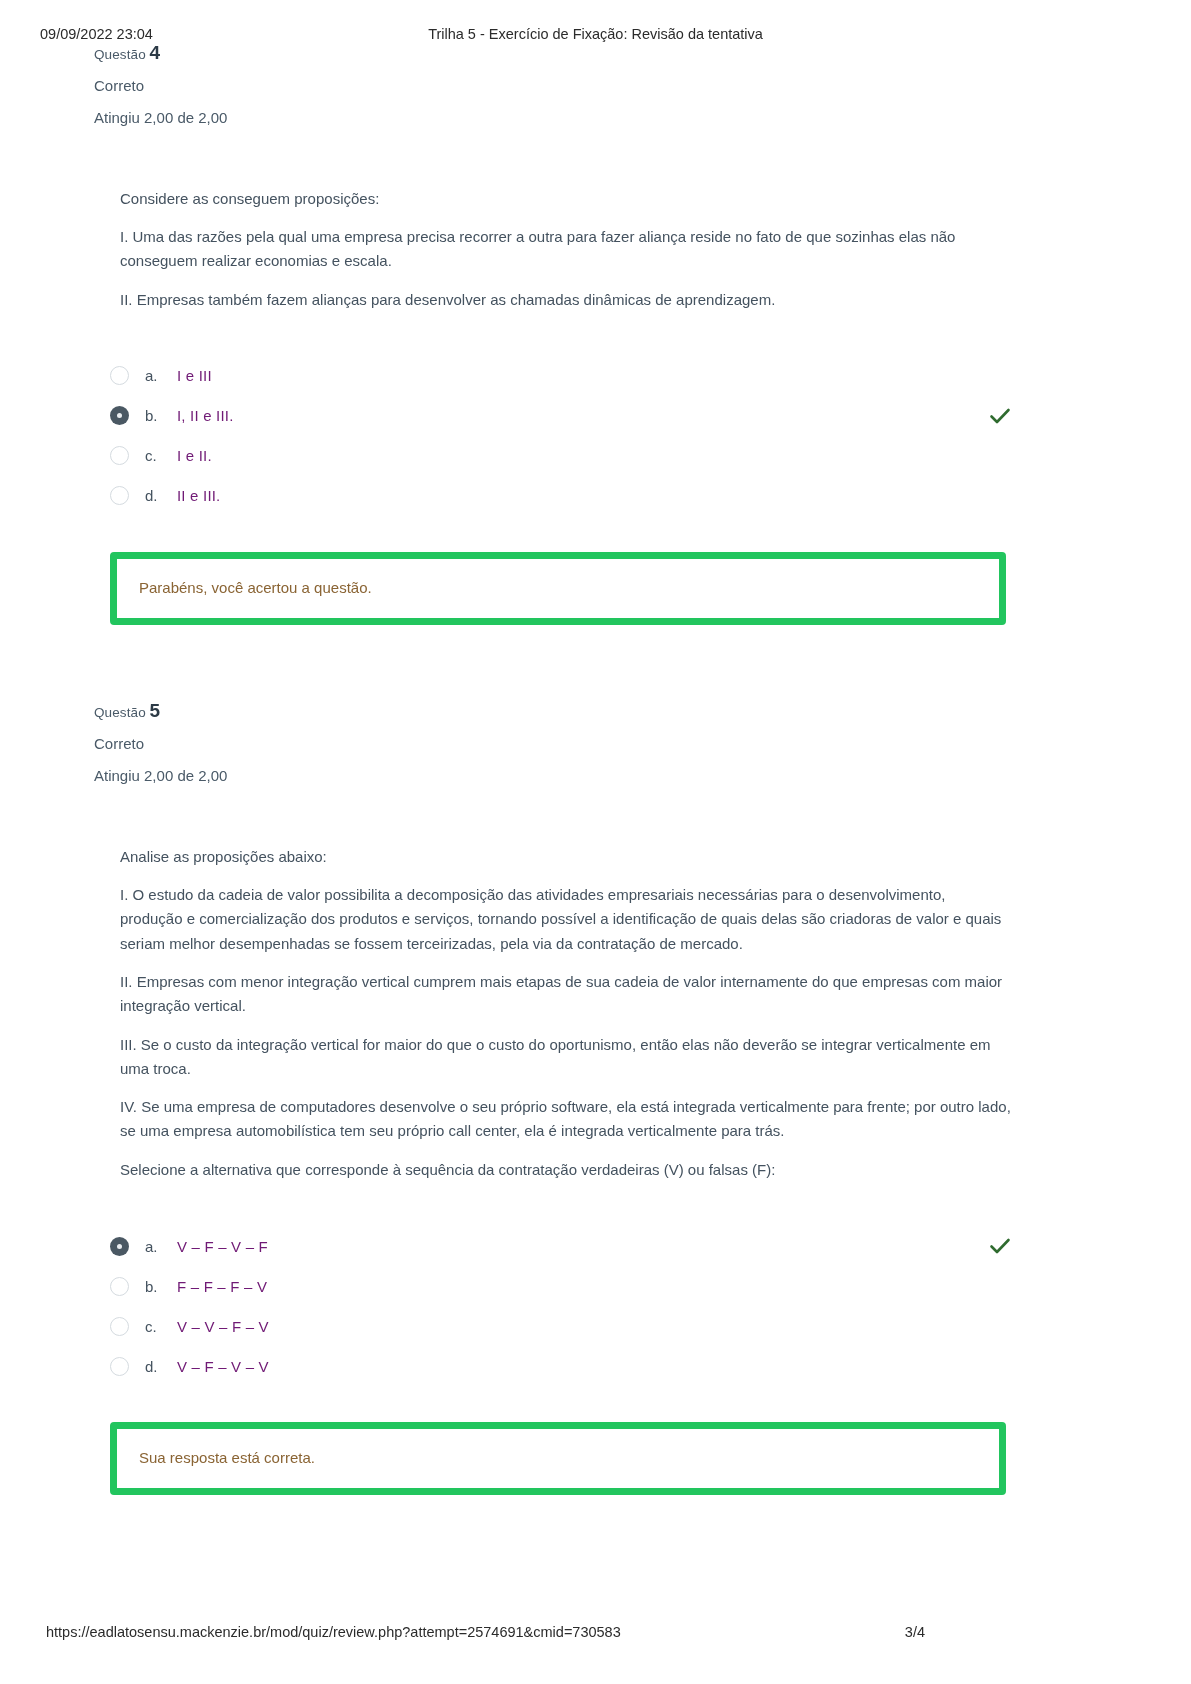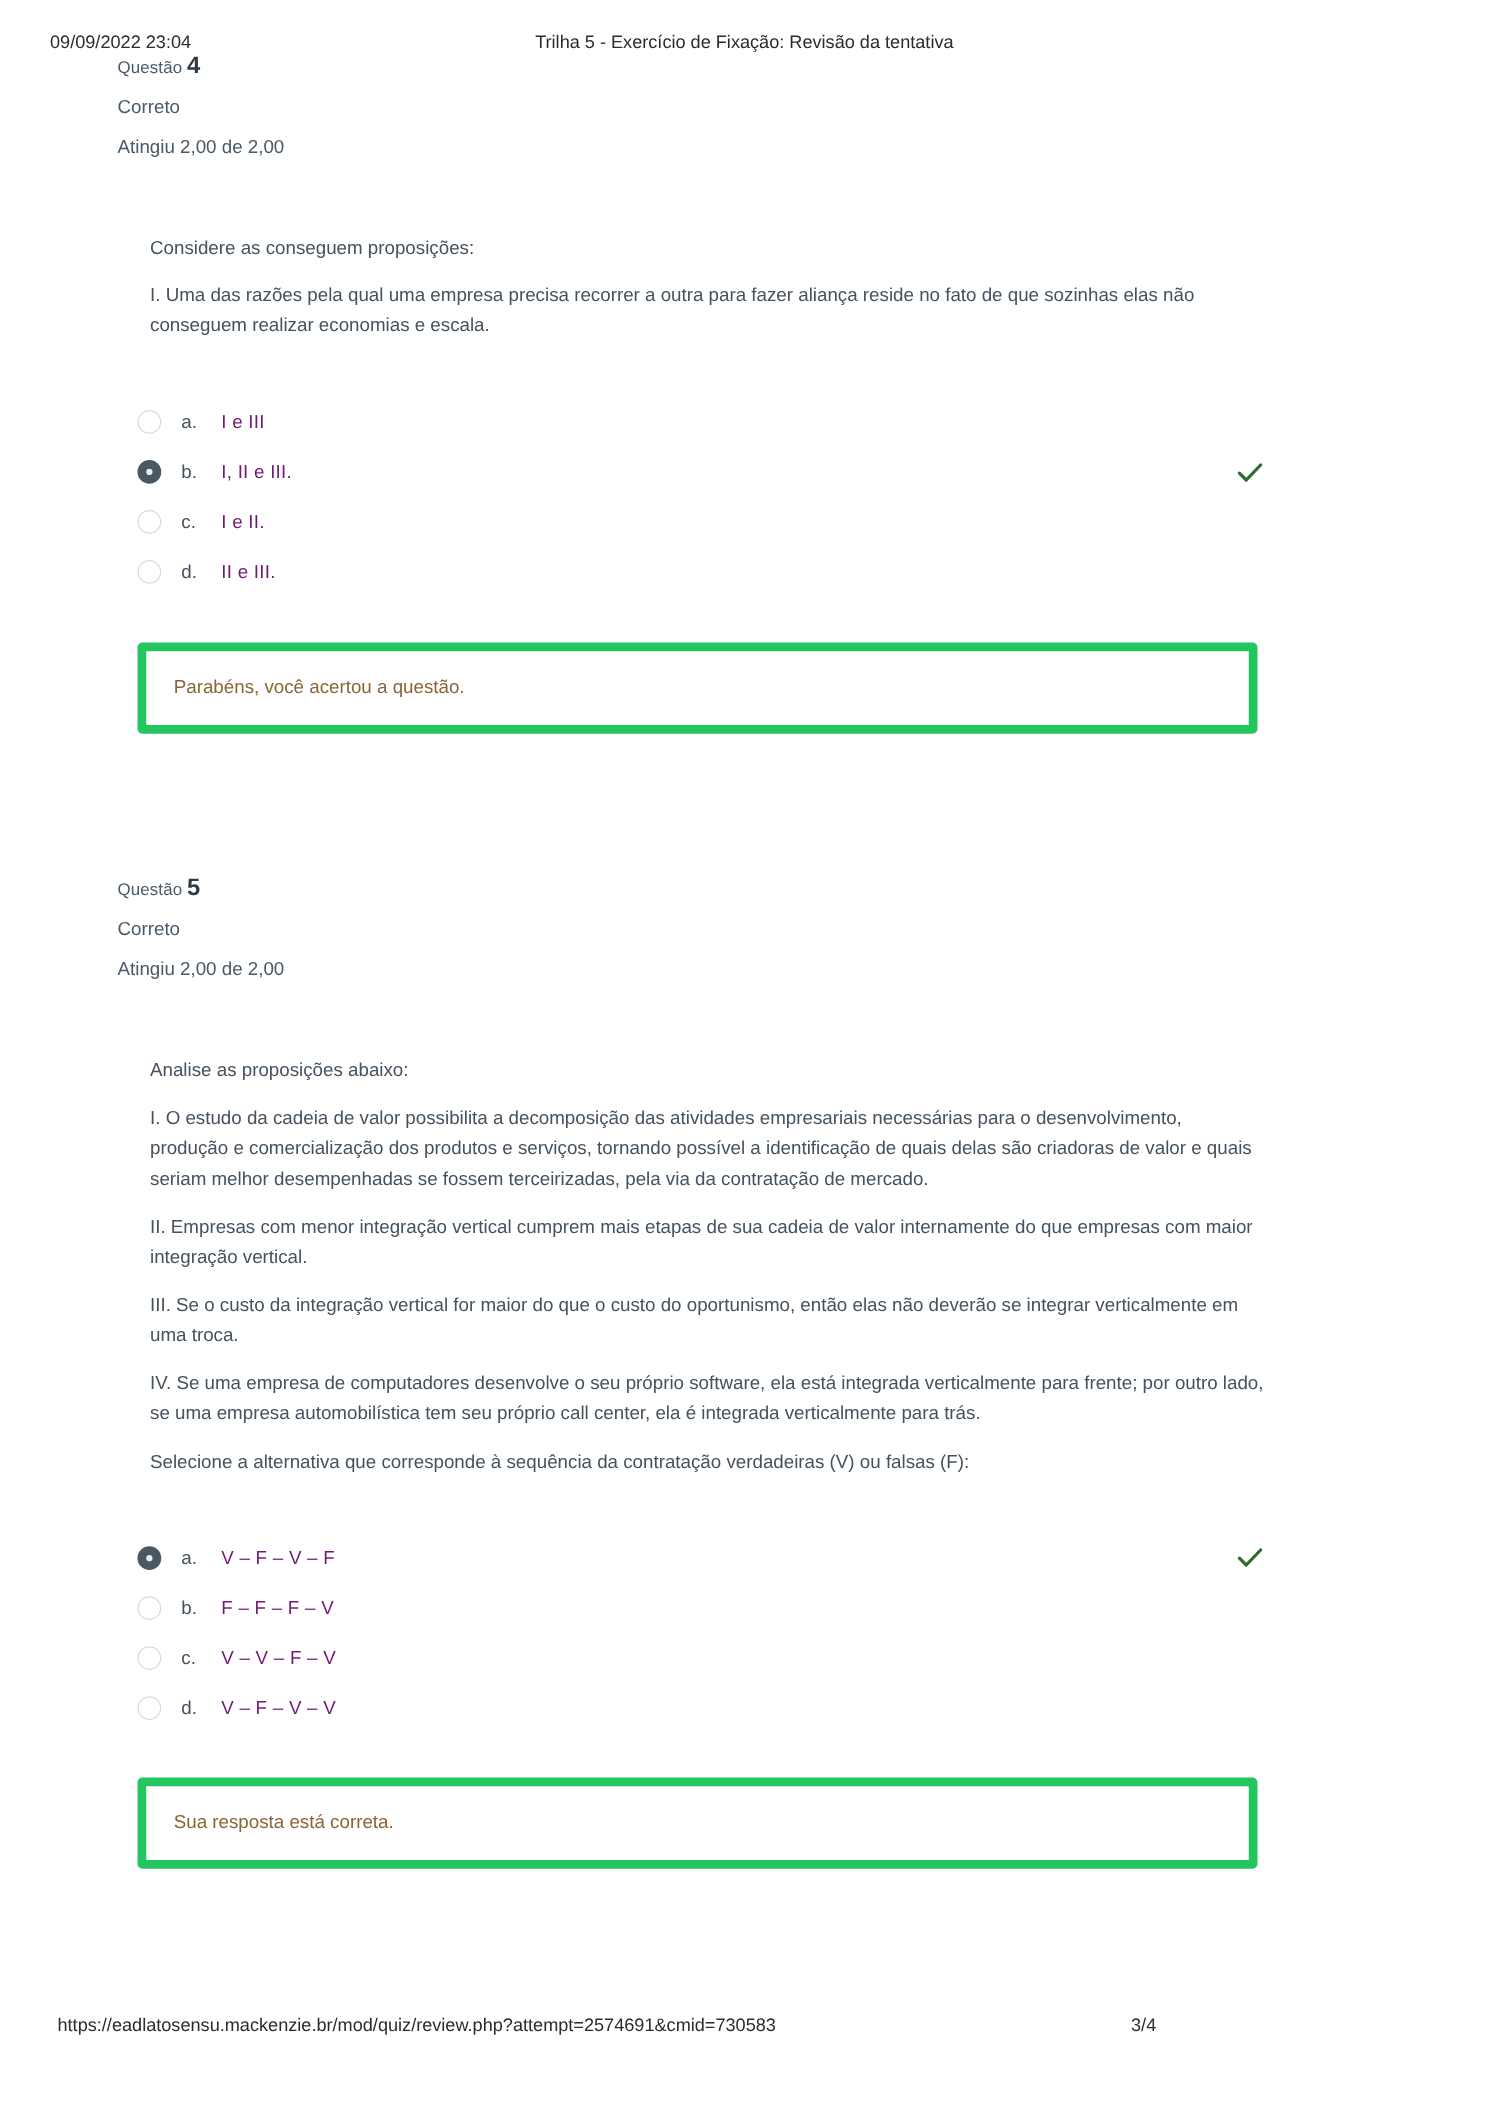--- a/index.html
+++ b/index.html
@@ -177,21 +177,21 @@
     margin: 0;
     font-size: 15px;
     color: #8a6434;
     line-height: 1.4;
   }
 
   
   .print-footer {
     position: absolute;
     left: 0;
-    bottom: 49px;
+    bottom: 38px;
     width: 971px;
     height: 22px;
     font-size: 14.5px;
     color: #2b2b2b;
   }
   .print-footer .pf-url {
     position: absolute;
     left: 46px;
     top: 0;
     white-space: nowrap;
@@ -219,20 +219,21 @@
         <span>Questão</span>
         <b>4</b>
       </div>
       <div class="q-state">Correto</div>
       <div class="q-grade">Atingiu 2,00 de 2,00</div>
     </div>
 
     <div class="q-body">
       <p>Considere as conseguem proposições:</p>
       <p>I. Uma das razões pela qual uma empresa precisa recorrer a outra para fazer aliança reside no fato de que sozinhas elas não conseguem realizar economias e escala.</p>
+      <p>II. Empresas também fazem alianças para desenvolver as chamadas dinâmicas de aprendizagem.</p>
     </div>
 
     <div class="answers">
 
       <div class="answer-row">
         <span class="radio off"></span>
         <span class="ans-letter">a.</span>
         <span class="ans-text">I e III</span>
       </div>
 

